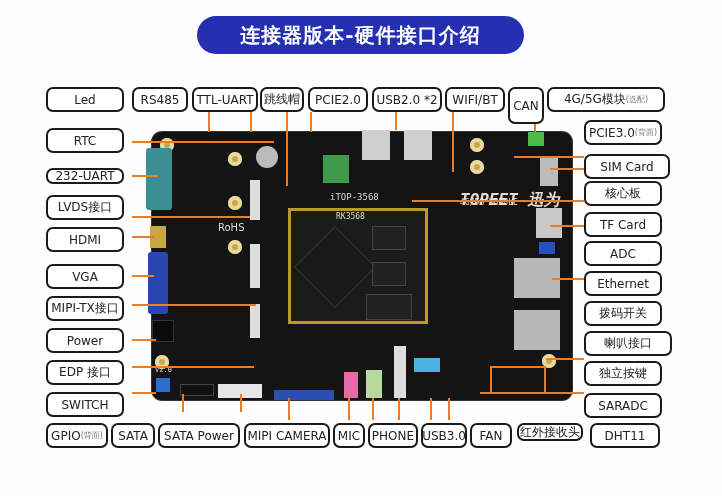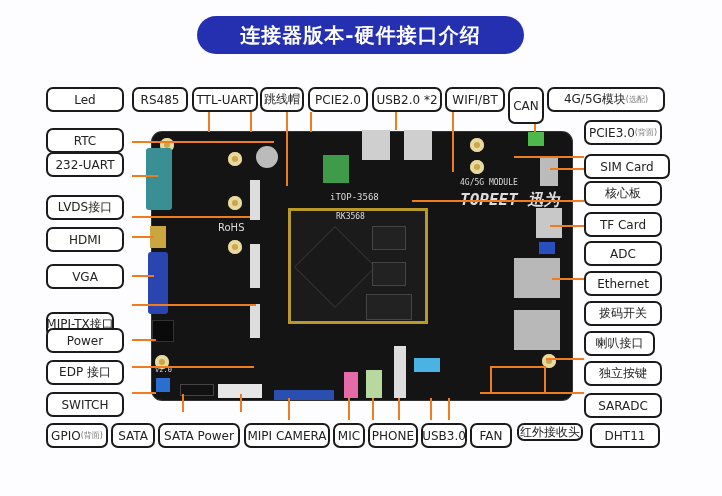--- a/index.html
+++ b/index.html
@@ -68,21 +68,21 @@
 <div class="comp" style="left:414px;top:358px;width:26px;height:14px;background:#4bb3e4"></div>
 
 <div class="core"></div>
 <div class="chip soc"></div>
 <div class="chip mem" style="left:372px;top:226px;width:32px;height:22px"></div>
 <div class="chip mem" style="left:372px;top:262px;width:32px;height:22px"></div>
 <div class="chip mem" style="left:366px;top:294px;width:44px;height:24px"></div>
 <div class="boardtext" style="left:336px;top:212px">RK3568</div>
 <div class="boardtext" style="left:330px;top:192px;font-size:9px">iTOP-3568</div>
 <div class="boardtext" style="left:460px;top:190px;font-size:16px;font-style:italic;font-weight:bold">TOPEET 迅为</div>
-<div class="boardtext" style="left:460px;top:178px">4G/5G MODULE</div>
+<div class="boardtext" style="left:460px;top:198px">4G/5G MODULE</div>
 <div class="boardtext" style="left:218px;top:222px;font-size:10px;font-weight:normal;font-family:'DejaVu Sans',sans-serif">RoHS</div>
 <div class="boardtext" style="left:155px;top:366px;font-size:7px">V2.0</div>
 
 <div class="ln" style="left:132px;top:141px;width:142px;height:2px"></div>
 <div class="ln" style="left:132px;top:175px;width:26px;height:2px"></div>
 <div class="ln" style="left:132px;top:216px;width:118px;height:2px"></div>
 <div class="ln" style="left:132px;top:236px;width:22px;height:2px"></div>
 <div class="ln" style="left:132px;top:275px;width:22px;height:2px"></div>
 <div class="ln" style="left:132px;top:304px;width:124px;height:2px"></div>
 <div class="ln" style="left:132px;top:339px;width:24px;height:2px"></div>
@@ -121,40 +121,40 @@
 <div class="lbl" style="left:308px;top:87px;width:60px;height:25px">PCIE2.0</div>
 <div class="lbl" style="left:372px;top:87px;width:70px;height:25px">USB2.0 *2</div>
 <div class="lbl" style="left:445px;top:87px;width:60px;height:25px">WIFI/BT</div>
 <div class="lbl" style="left:508px;top:87px;width:36px;height:37px">CAN</div>
 <div class="lbl" style="left:547px;top:87px;width:118px;height:25px">
     <span>4G/5G模块</span>
     <small>(选配)</small>
   </div>
 
 <div class="lbl" style="left:46px;top:128px;width:78px;height:25px">RTC</div>
-<div class="lbl" style="left:46px;top:152px;width:78px;height:25px">232-UART</div>
+<div class="lbl" style="left:46px;top:168px;width:78px;height:16px">232-UART</div>
 <div class="lbl" style="left:46px;top:195px;width:78px;height:25px">LVDS接口</div>
 <div class="lbl" style="left:46px;top:227px;width:78px;height:25px">HDMI</div>
 <div class="lbl" style="left:46px;top:264px;width:78px;height:25px">VGA</div>
-<div class="lbl" style="left:46px;top:312px;width:68px;height:25px">MIPI-TX接口</div>
+<div class="lbl" style="left:46px;top:296px;width:78px;height:25px">MIPI-TX接口</div>
 <div class="lbl" style="left:46px;top:328px;width:78px;height:25px">Power</div>
 <div class="lbl" style="left:46px;top:360px;width:78px;height:25px">EDP 接口</div>
 <div class="lbl" style="left:46px;top:392px;width:78px;height:25px">SWITCH</div>
 
 <div class="lbl" style="left:584px;top:120px;width:78px;height:25px">
     <span>PCIE3.0</span>
     <small>(背面)</small>
   </div>
 <div class="lbl" style="left:584px;top:154px;width:86px;height:25px">SIM Card</div>
 <div class="lbl" style="left:584px;top:181px;width:78px;height:25px">核心板</div>
 <div class="lbl" style="left:584px;top:212px;width:78px;height:25px">TF Card</div>
 <div class="lbl" style="left:584px;top:241px;width:78px;height:25px">ADC</div>
 <div class="lbl" style="left:584px;top:271px;width:78px;height:25px">Ethernet</div>
 <div class="lbl" style="left:584px;top:301px;width:78px;height:25px">拨码开关</div>
-<div class="lbl" style="left:584px;top:331px;width:71px;height:25px">喇叭接口</div>
+<div class="lbl" style="left:584px;top:331px;width:88px;height:25px">喇叭接口</div>
 <div class="lbl" style="left:584px;top:361px;width:78px;height:25px">独立按键</div>
 <div class="lbl" style="left:584px;top:393px;width:78px;height:25px">SARADC</div>
 
 <div class="lbl" style="left:46px;top:423px;width:62px;height:25px">
     <span>GPIO</span>
     <small>(背面)</small>
   </div>
 <div class="lbl" style="left:111px;top:423px;width:44px;height:25px">SATA</div>
 <div class="lbl" style="left:158px;top:423px;width:82px;height:25px">SATA Power</div>
 <div class="lbl" style="left:244px;top:423px;width:86px;height:25px">MIPI CAMERA</div>

